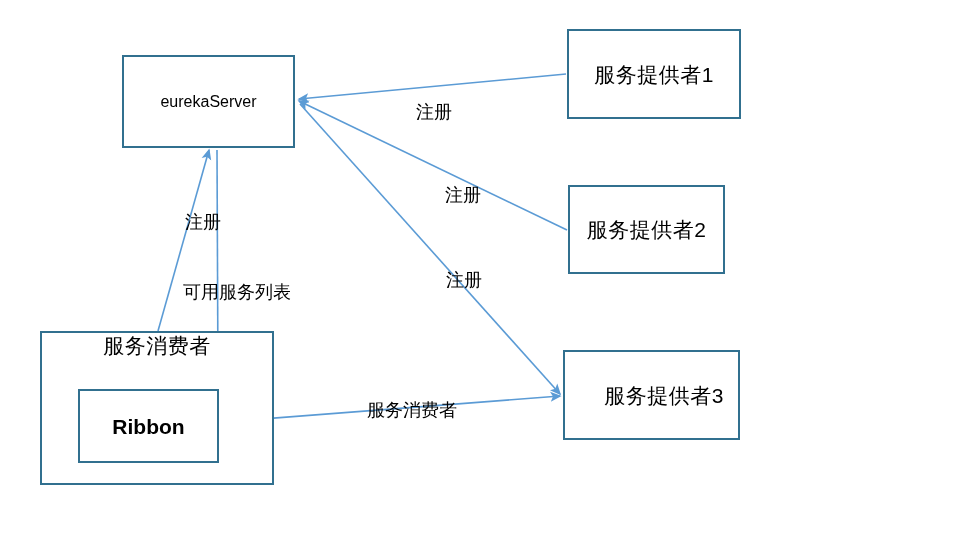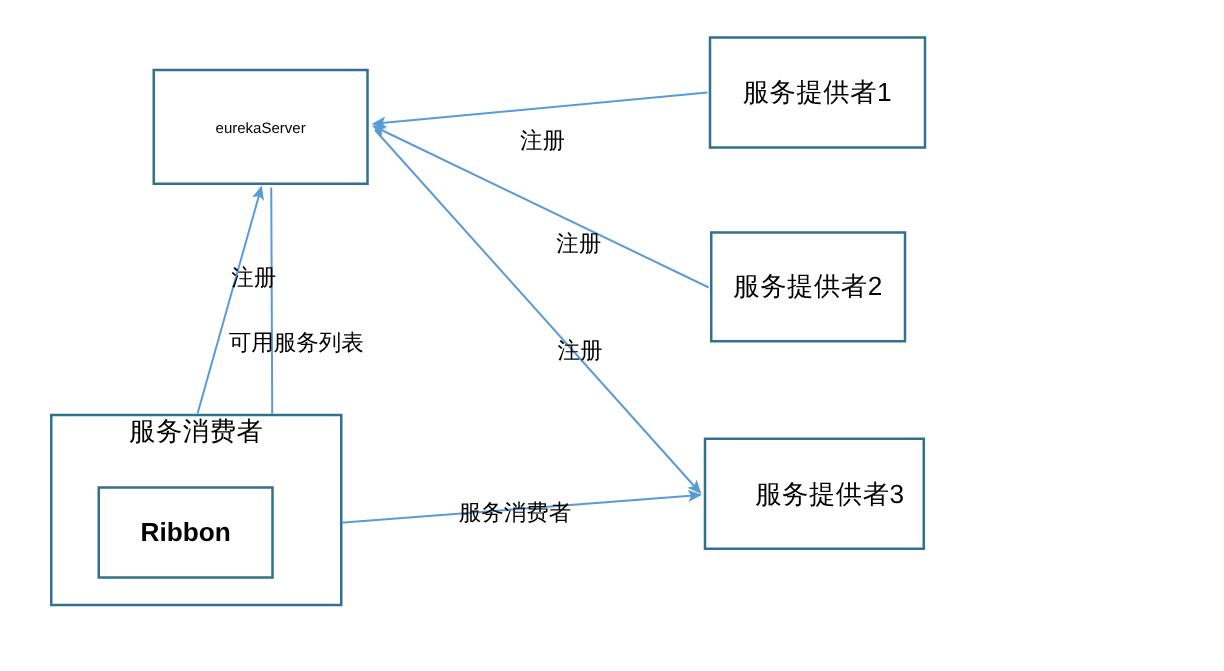--- a/index.html
+++ b/index.html
@@ -38,21 +38,21 @@
     font-family: "Liberation Sans", "DejaVu Sans", sans-serif;
     color: #000000;
     white-space: nowrap;
     line-height: 1;
   }
   .node-label.cjk {
     font-size: 21px;
     letter-spacing: 0.5px;
   }
   .node-label.latin {
-    font-size: 12px;
+    font-size: 16px;
   }
   .node-label.latin-bold {
     font-size: 21px;
     font-weight: bold;
   }
   
   .node-box.container-node {
     align-items: flex-start;
     justify-content: center;
   }
@@ -108,17 +108,17 @@
       </div>
       <div class="node-box" style="left: 78px; top: 389px; width: 141px; height: 74px; border: 2px solid rgb(49, 112, 143);">
         <span class="node-label latin-bold" style="color: rgb(0, 0, 0);">Ribbon</span>
       </div>
     </div>
   <div id="edge-labels-layer">
       <div class="edge-label" style="left: 416px; top: 103px; color: rgb(0, 0, 0);">注册</div>
       <div class="edge-label" style="left: 445px; top: 186px; color: rgb(0, 0, 0);">注册</div>
       <div class="edge-label" style="left: 446px; top: 271px; color: rgb(0, 0, 0);">注册</div>
       <div class="edge-label" style="left: 185px; top: 213px; color: rgb(0, 0, 0);">注册</div>
-      <div class="edge-label" style="left: 183px; top: 265px; color: rgb(0, 0, 0);">可用服务列表</div>
+      <div class="edge-label" style="left: 183px; top: 283px; color: rgb(0, 0, 0);">可用服务列表</div>
       <div class="edge-label" style="left: 367px; top: 401px; color: rgb(0, 0, 0);">服务消费者</div>
     </div>
 
 </div>
 
 </body></html>

